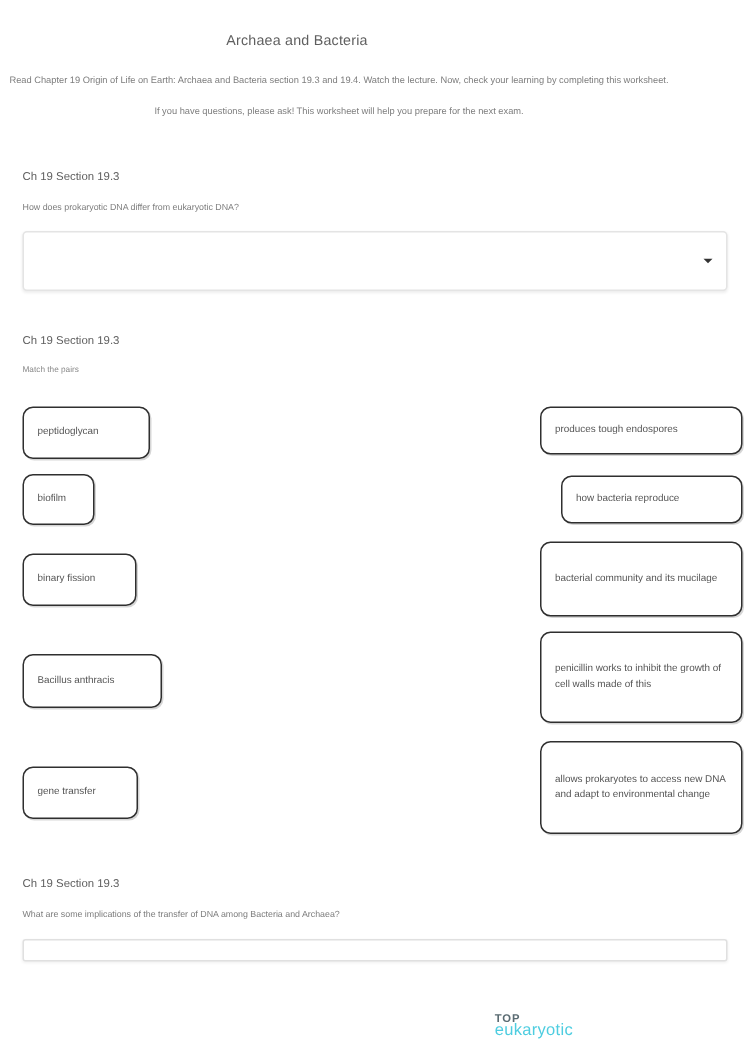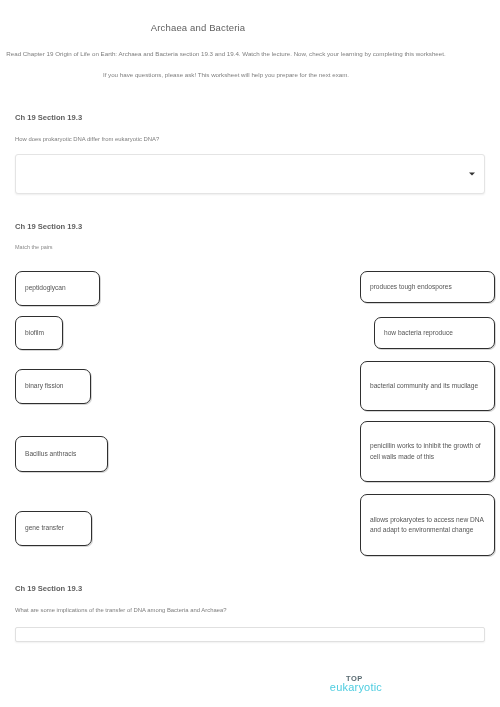--- a/index.html
+++ b/index.html
@@ -50,21 +50,21 @@
   
   .section {
     position: absolute;
     left: 15px;
     width: 470px;
   }
   .section-title {
     font-size: 7.6px;
     color: #5f5f5f;
     margin: 0 0 13px 0;
-    font-weight: 700;
+    font-weight: 400;
   }
   .question-text {
     font-size: 5.9px;
     color: #7d7d7d;
     margin: 0 0 10px 0;
     line-height: 1.5;
   }
 
   
   .select-box {
@@ -126,21 +126,21 @@
   }
   .chip-right {
     padding: 0 9px;
   }
 
   
   .footer-logo {
     position: absolute;
     right: 14px;
     bottom: 13px;
-    text-align: center;
+    text-align: left;
     line-height: 1.05;
   }
   .logo-top {
     font-size: 7.5px;
     font-weight: bold;
     color: #5a6b72;
     letter-spacing: .6px;
     display: block;
     margin-right: 3px;
   }

